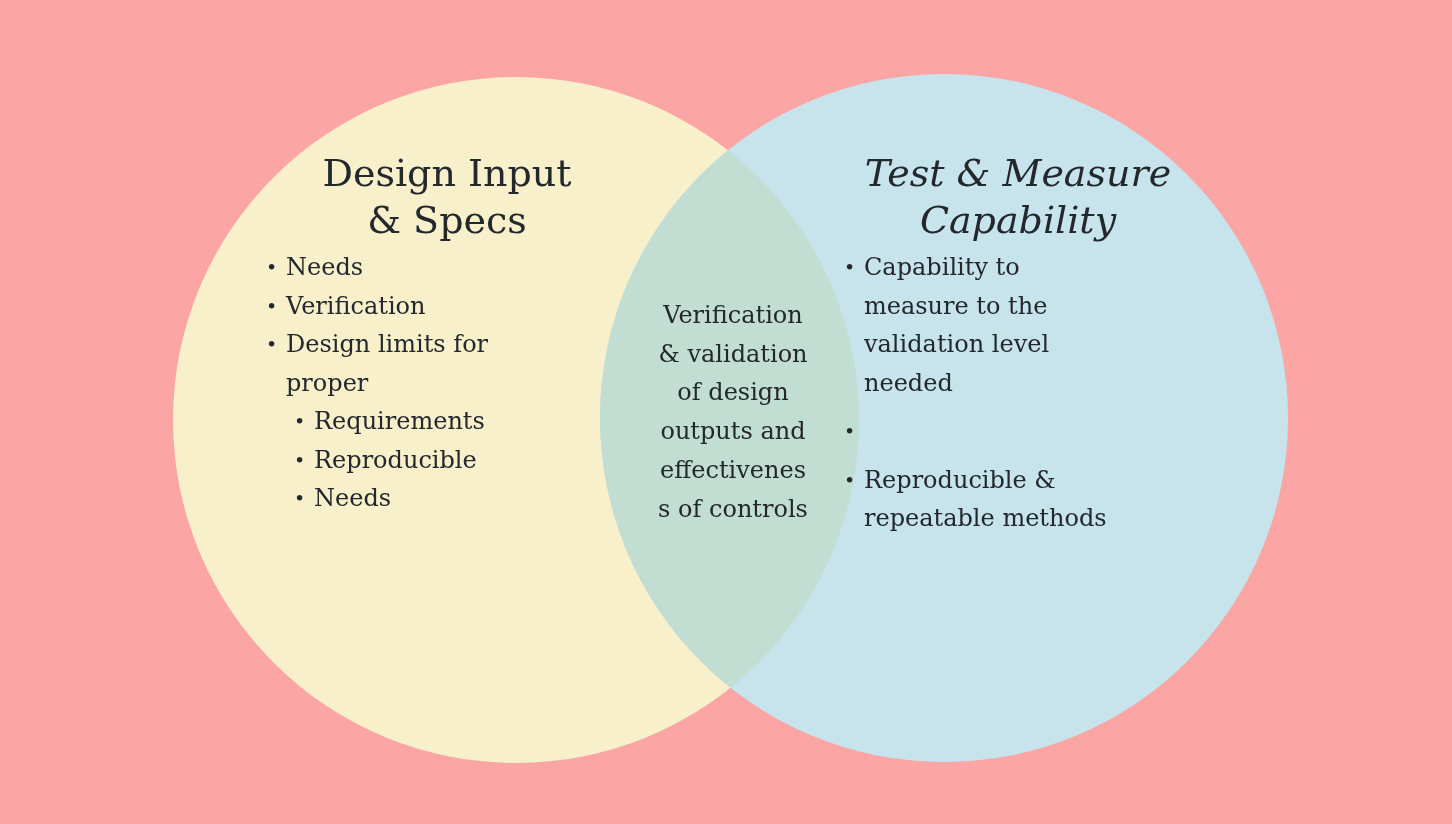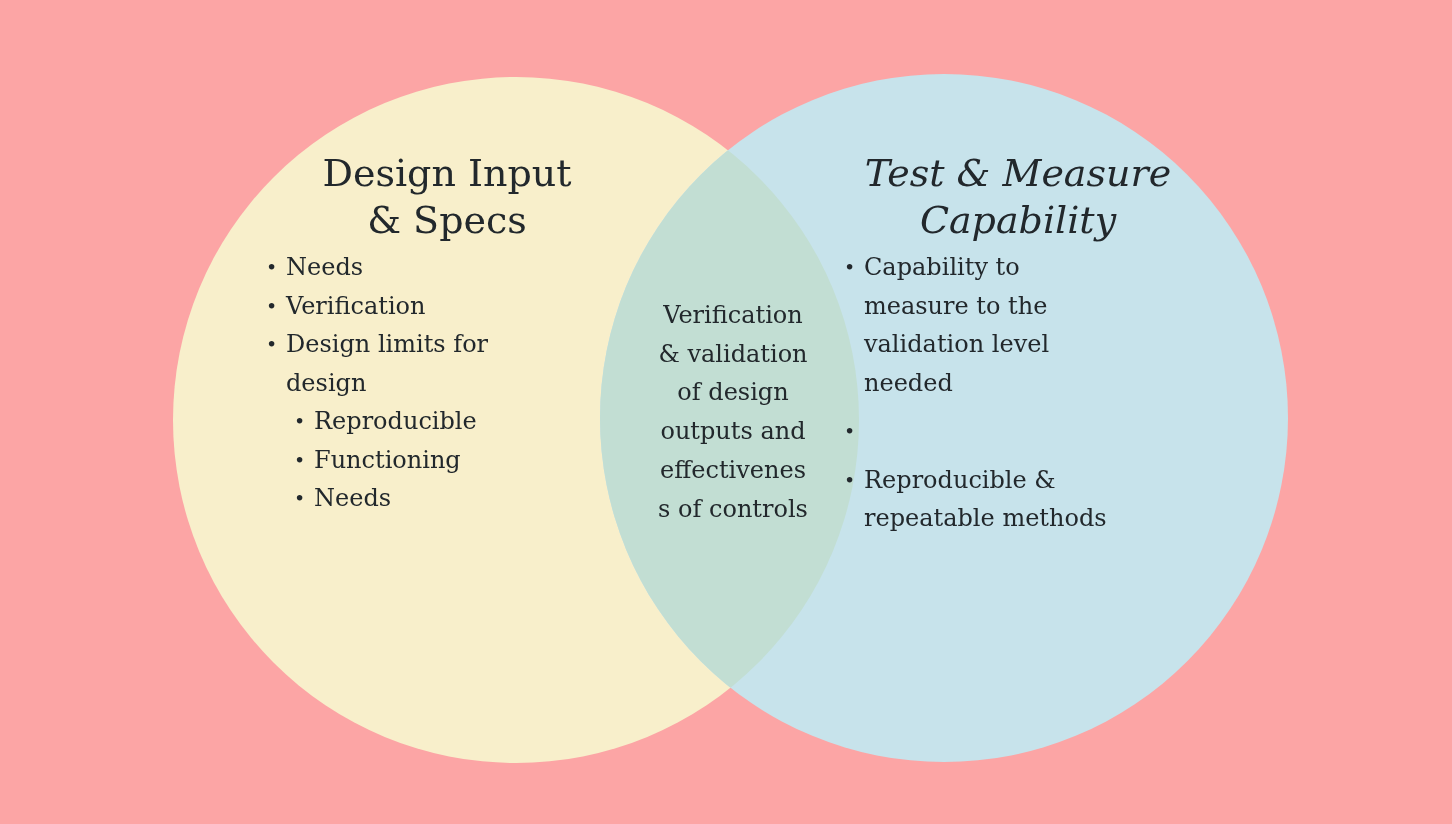--- a/index.html
+++ b/index.html
@@ -142,30 +142,30 @@
       <span class="dot">•</span>
       <span class="li-text">Needs</span>
     </div>
     <div class="li">
       <span class="dot">•</span>
       <span class="li-text">Verification</span>
     </div>
     <div class="li">
       <span class="dot">•</span>
       <span class="li-text">Design limits for
-design</span>
+proper</span>
     </div>
     <div class="sub-list">
       <div class="li">
         <span class="dot">•</span>
-        <span class="li-text">Reproducible</span>
+        <span class="li-text">Requirements</span>
       </div>
       <div class="li">
         <span class="dot">•</span>
-        <span class="li-text">Functioning</span>
+        <span class="li-text">Reproducible</span>
       </div>
       <div class="li">
         <span class="dot">•</span>
         <span class="li-text">Needs</span>
       </div>
     </div>
   </div>
 
   <div class="overlap-text">Verification
 &amp; validation

